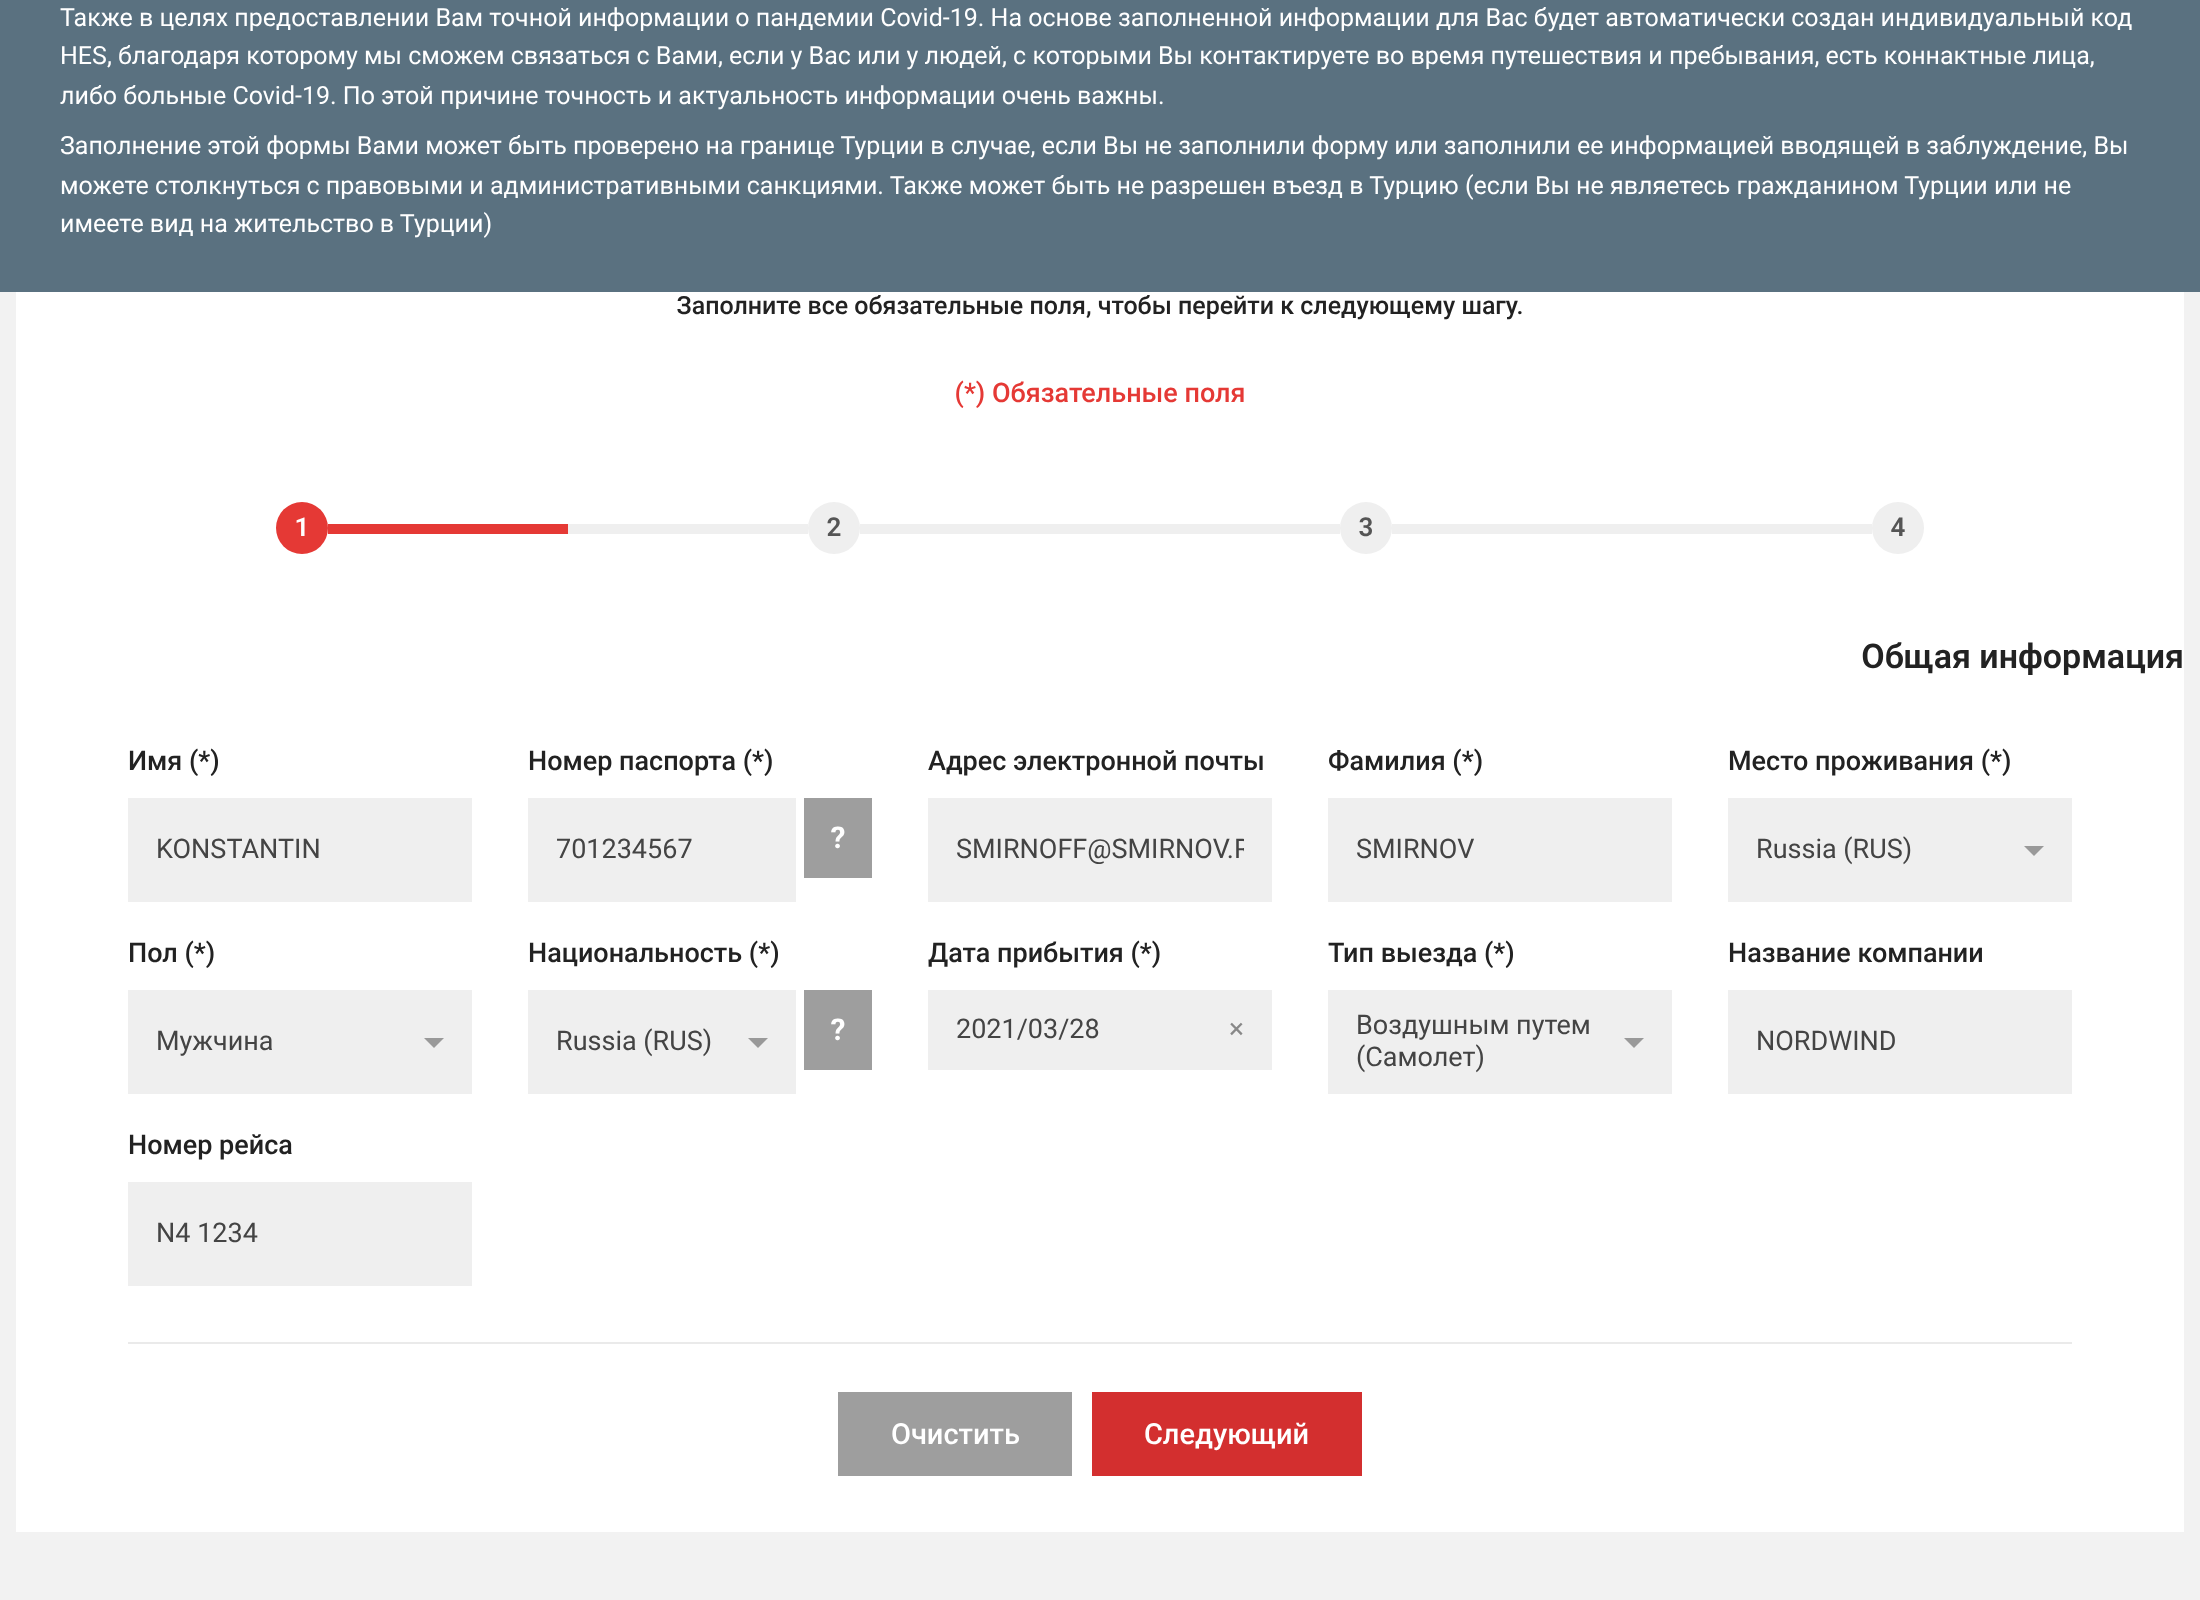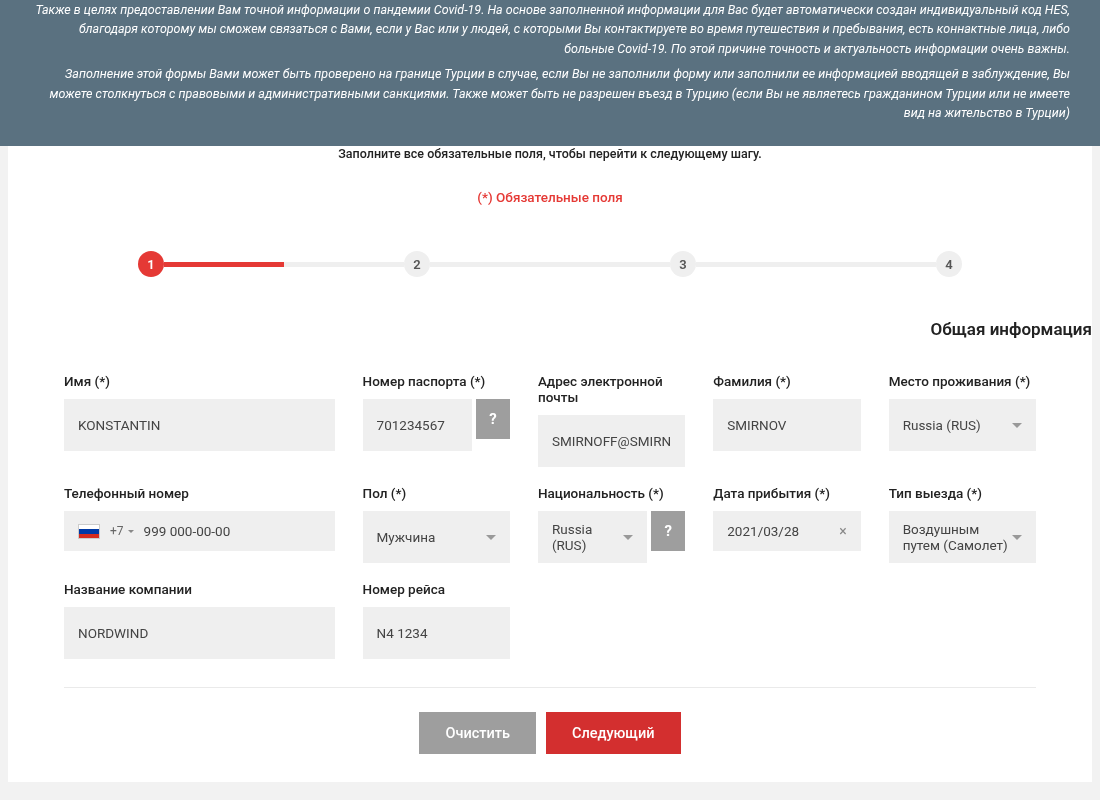--- a/index.html
+++ b/index.html
@@ -10,25 +10,24 @@
     body {
       font-family: -apple-system, BlinkMacSystemFont, "Segoe UI", Roboto, Helvetica, Arial, sans-serif;
       background: #f2f2f2;
       width: 1100px;
       height: 800px;
       overflow: hidden;
     }
     .header-banner {
       background: #5a7180;
       color: #fff;
-      text-align: right;
+      text-align: left;
       padding: 0 30px 18px 30px;
       font-size: 12.5px;
       line-height: 1.55;
-      font-style: italic;
     }
     .header-banner p {
       margin-bottom: 6px;
     }
     .content-card {
       background: #fff;
       margin: 0 8px;
       position: relative;
     }
     .instruction {
@@ -277,31 +276,20 @@
     </div>
 
     <div class="form-group">
       <label class="form-label">Место проживания (*)</label>
       <div class="select-input">
         <span>Russia (RUS)</span>
         <span class="caret"></span>
       </div>
     </div>
 
-    <div class="form-group">
-      <label class="form-label">Телефонный номер</label>
-      <div class="phone-wrap">
-        <span class="flag-ru"></span>
-        <span class="phone-code">
-          <span>+7</span>
-          <span class="mini-caret"></span>
-        </span>
-        <input class="phone-num" value="999 000-00-00" style="">
-      </div>
-    </div>
 
     <div class="form-group">
       <label class="form-label">Пол (*)</label>
       <div class="select-input">
         <span>Мужчина</span>
         <span class="caret"></span>
       </div>
     </div>
 
     <div class="form-group">

